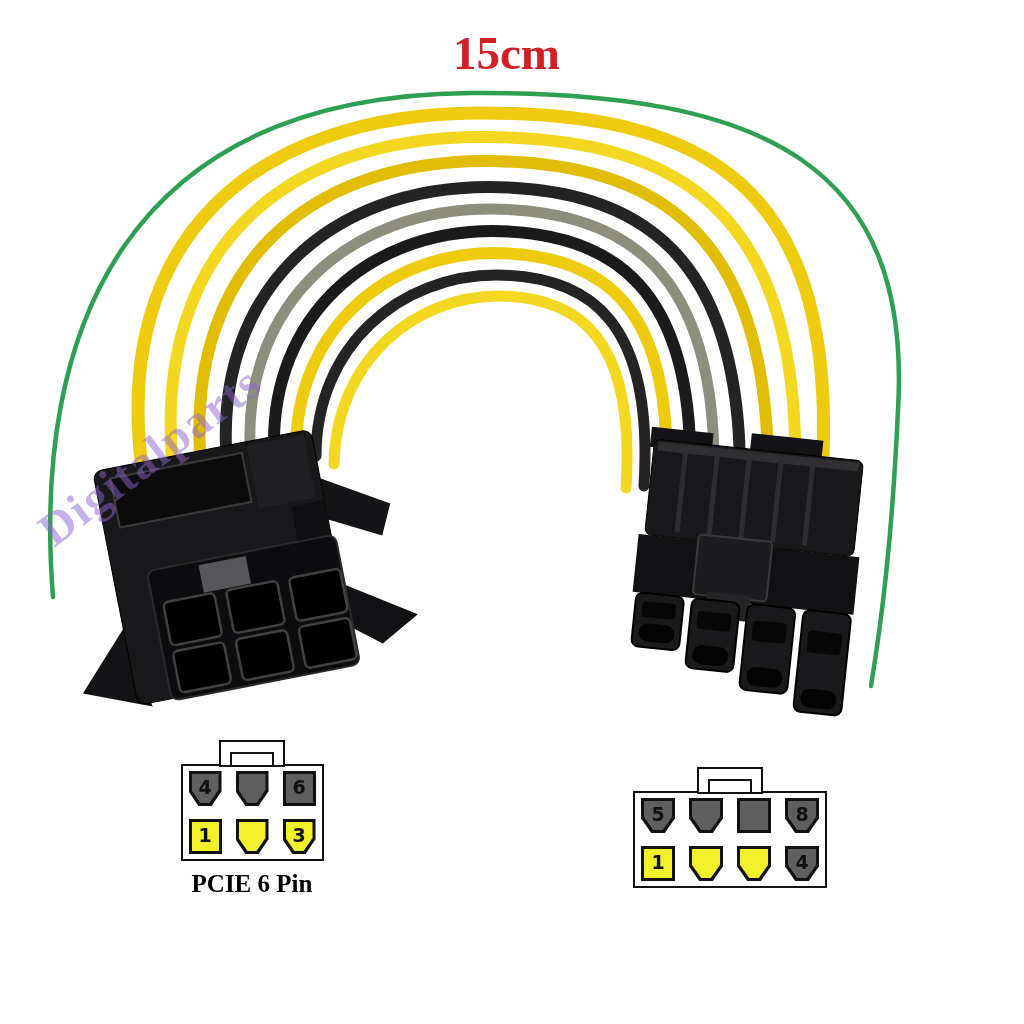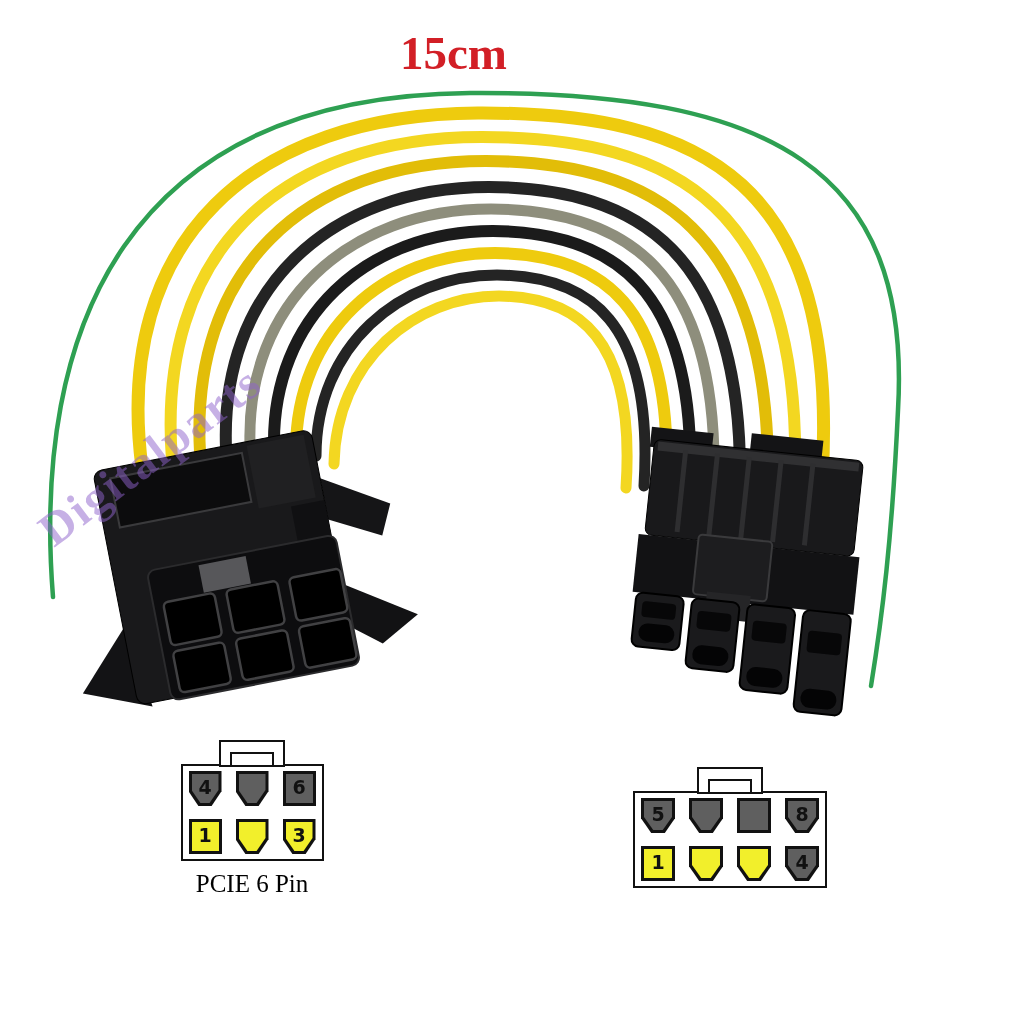--- a/index.html
+++ b/index.html
@@ -1,18 +1,18 @@
 <!DOCTYPE html>
 <html><head>
 <meta charset="utf-8">
 <style>
   html,body{margin:0;padding:0;background:#fff;}
   .canvas{position:relative;width:1024px;height:1024px;background:#ffffff;overflow:hidden;
           font-family:"Liberation Sans",sans-serif;}
-  .length-label{position:absolute;left:400px;top:26px;width:160px;text-align:left;
+  .length-label{position:absolute;left:400px;top:26px;width:160px;text-align:right;
                 font-family:"Liberation Serif",serif;font-weight:bold;font-size:47px;color:#d21f26;}
   .photo-svg{position:absolute;left:0;top:0;}
 
   
   .diagram{position:absolute;}
   .diagram-6{left:172px;top:740px;width:160px;}
   .diagram-8{left:625px;top:767px;width:210px;}
   .latch{position:relative;height:24px;width:100%;z-index:2;}
   .latch-outer,.latch-inner{position:absolute;left:50%;transform:translateX(-50%);
       background:#ffffff;border:2.5px solid #111;}
@@ -23,21 +23,21 @@
   .pin-row{display:flex;gap:14px;}
   .pin{position:relative;width:33px;height:35px;}
   .diagram-8 .pin{width:34px;}
   .pb{position:absolute;inset:0;background:#111;}
   .pf{position:absolute;inset:3px;background:#ccc;}
   .pin.chamfer .pb{clip-path:polygon(0 0,100% 0,100% 58%,70% 100%,30% 100%,0 58%);}
   .pin.chamfer .pf{clip-path:polygon(0 0,100% 0,100% 55%,67% 100%,33% 100%,0 55%);}
   .pn{position:absolute;inset:0;display:flex;align-items:center;justify-content:center;
       font-family:"DejaVu Sans",sans-serif;font-weight:bold;font-size:19px;color:#111;
       padding-bottom:3px;}
-  .diagram-label{font-family:"Liberation Serif",serif;font-weight:normal;font-size:25px;
+  .diagram-label{font-family:"Liberation Serif",serif;font-weight:bold;font-size:25px;
       color:#000;text-align:center;margin-top:9px;white-space:nowrap;}
 </style>
 </head>
 <body>
 
 <div class="canvas">
 
   <div class="length-label" style="color: rgb(210, 31, 38);">15cm</div>
 
   <svg class="photo-svg" width="1024" height="1024" viewBox="0 0 1024 1024">

